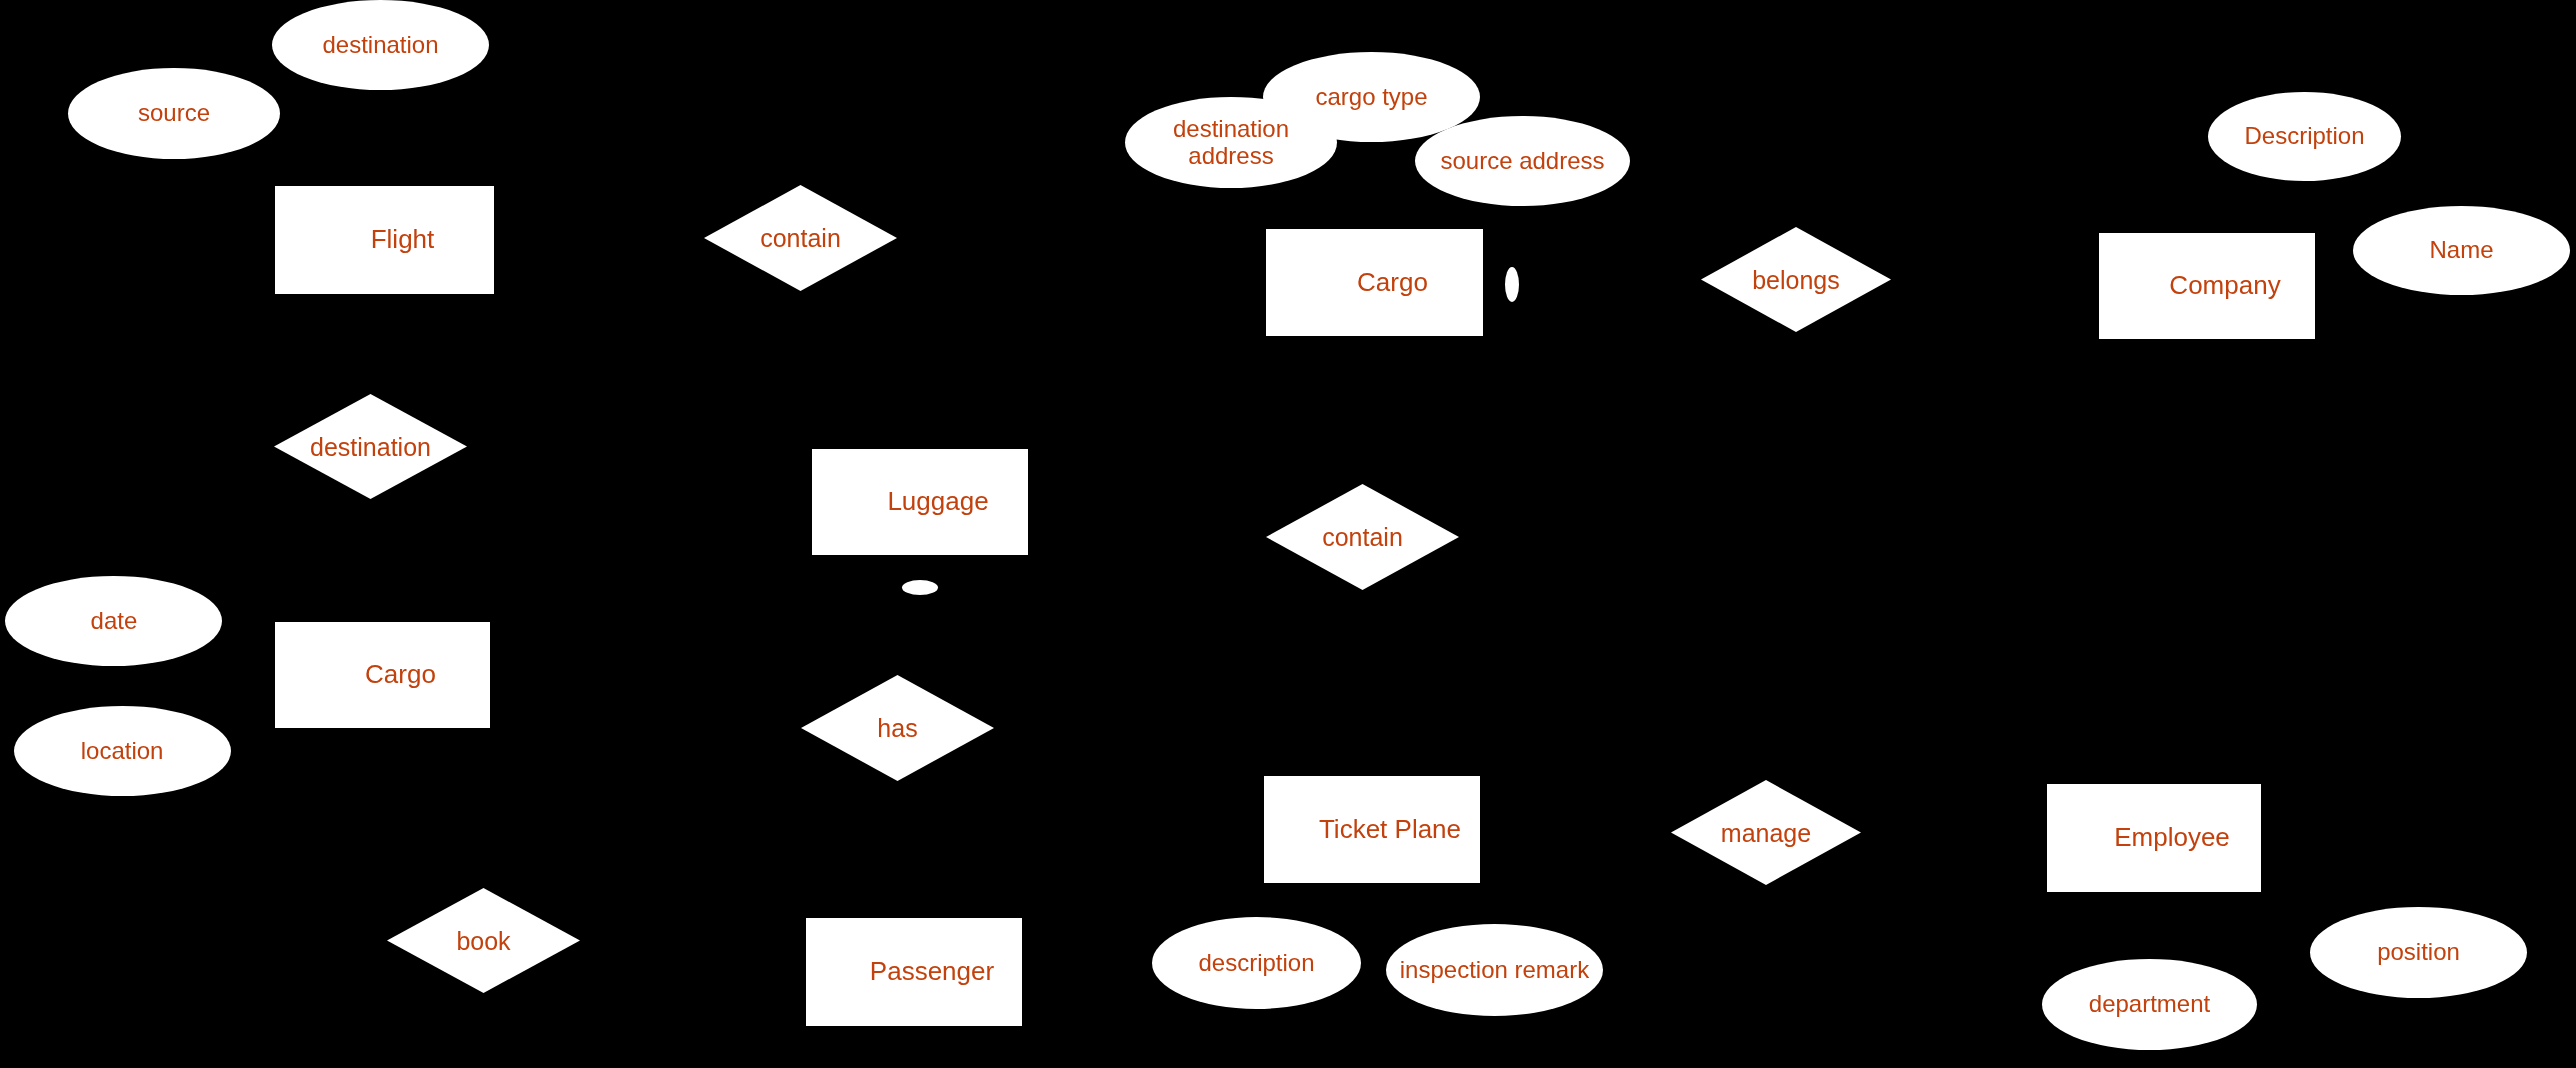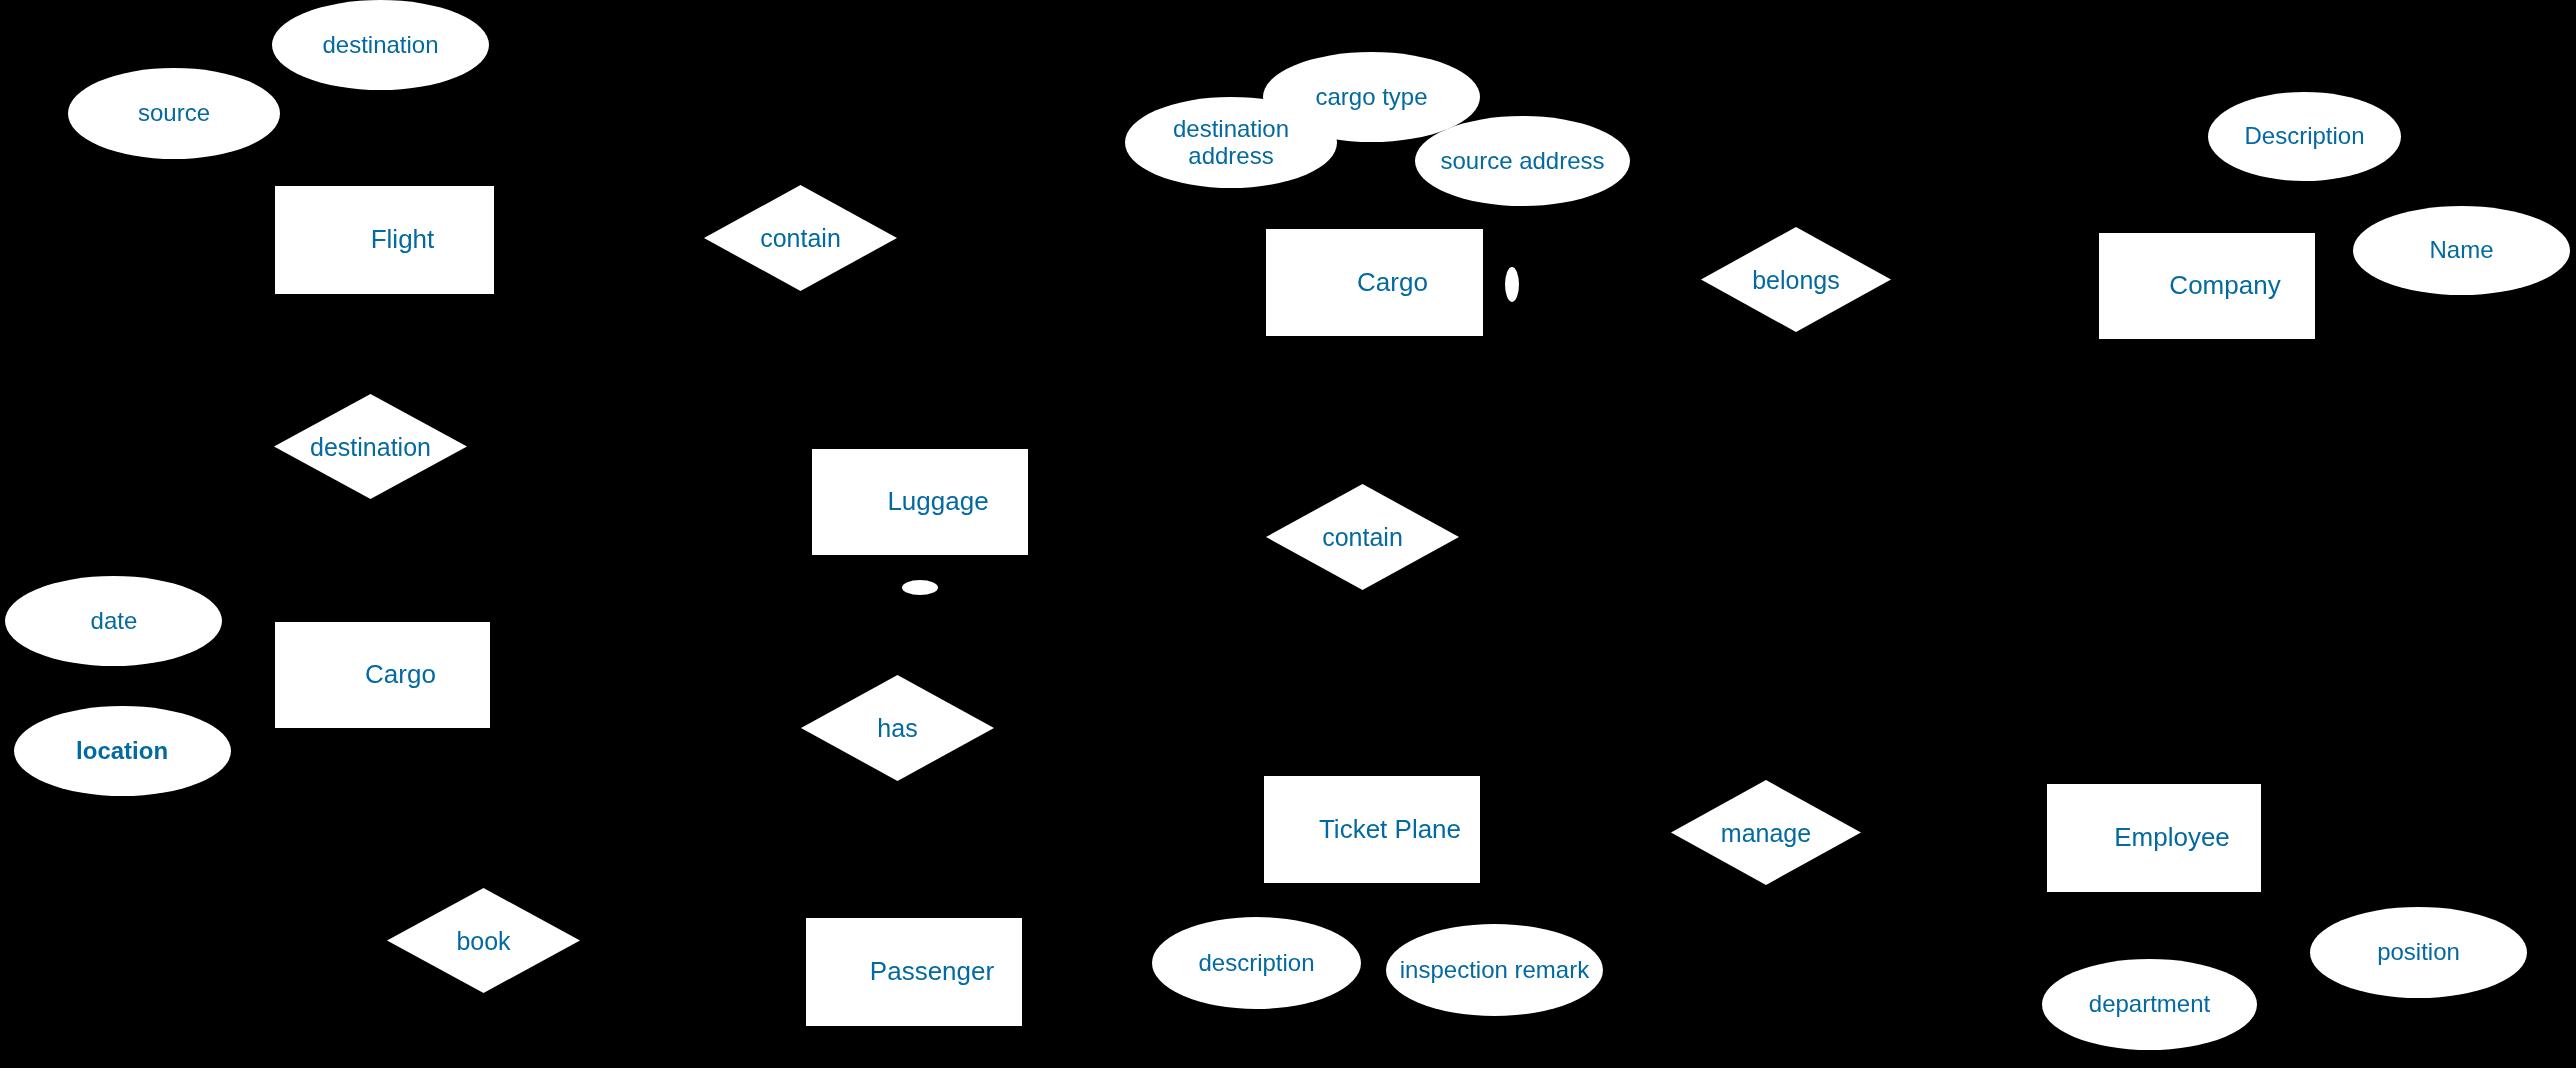--- a/index.html
+++ b/index.html
@@ -12,21 +12,21 @@
     width: 2576px;
     height: 1069px;
     background: #000000;
     overflow: hidden;
     font-family: "Liberation Sans", sans-serif;
   }
   .node {
     position: absolute;
     box-sizing: border-box;
     background: #ffffff;
-    color: #0369a1;
+    color: #c2410c;
     display: flex;
     align-items: center;
     justify-content: center;
     text-align: center;
     line-height: 1.12;
     white-space: pre-line;
   }
   
   .entity {
     border-radius: 0;
@@ -73,21 +73,21 @@
   <div id="attributes-layer">
       <div class="node attribute" style="left: 68px; top: 68px; width: 212px; height: 91px; font-size: 24px;">source</div>
       <div class="node attribute" style="left: 272px; top: 0px; width: 217px; height: 90px; font-size: 24px;">destination</div>
       <div class="node attribute" style="left: 1125px; top: 97px; width: 212px; height: 91px; font-size: 24px;">destination
 address</div>
       <div class="node attribute" style="left: 1263px; top: 52px; width: 217px; height: 90px; font-size: 24px;">cargo type</div>
       <div class="node attribute" style="left: 1415px; top: 116px; width: 215px; height: 90px; font-size: 24px;">source address</div>
       <div class="node attribute" style="left: 2208px; top: 92px; width: 193px; height: 89px; font-size: 24px;">Description</div>
       <div class="node attribute" style="left: 2353px; top: 206px; width: 217px; height: 89px; font-size: 24px;">Name</div>
       <div class="node attribute" style="left: 5.4px; top: 576px; width: 217px; height: 90px; font-size: 24px;">date</div>
-      <div class="node attribute" style="left: 13.6px; top: 706px; width: 217px; height: 90px; font-size: 24px; font-weight: bold;">location</div>
+      <div class="node attribute" style="left: 13.6px; top: 706px; width: 217px; height: 90px; font-size: 24px;">location</div>
       <div class="node attribute" style="left: 1152px; top: 917px; width: 209px; height: 92px; font-size: 24px;">description</div>
       <div class="node attribute" style="left: 1386px; top: 924px; width: 217px; height: 92px; font-size: 24px; text-align: right;">inspection remark</div>
       <div class="node attribute" style="left: 2042px; top: 959px; width: 215px; height: 91px; font-size: 24px;">department</div>
       <div class="node attribute" style="left: 2310px; top: 907px; width: 217px; height: 91px; font-size: 24px;">position</div>
     </div>
   <div id="relationships-layer">
       <div class="node relationship" style="left: 704px; top: 185px; width: 193px; height: 106px; font-size: 25px;"><div class="dia-shape"></div><span class="dia-label">contain</span></div>
       <div class="node relationship" style="left: 1701px; top: 227px; width: 190px; height: 105px; font-size: 25px;"><div class="dia-shape"></div><span class="dia-label">belongs</span></div>
       <div class="node relationship" style="left: 274px; top: 394px; width: 193px; height: 105px; font-size: 25px;"><div class="dia-shape"></div><span class="dia-label">destination</span></div>
       <div class="node relationship" style="left: 1266px; top: 484px; width: 193px; height: 106px; font-size: 25px;"><div class="dia-shape"></div><span class="dia-label">contain</span></div>

